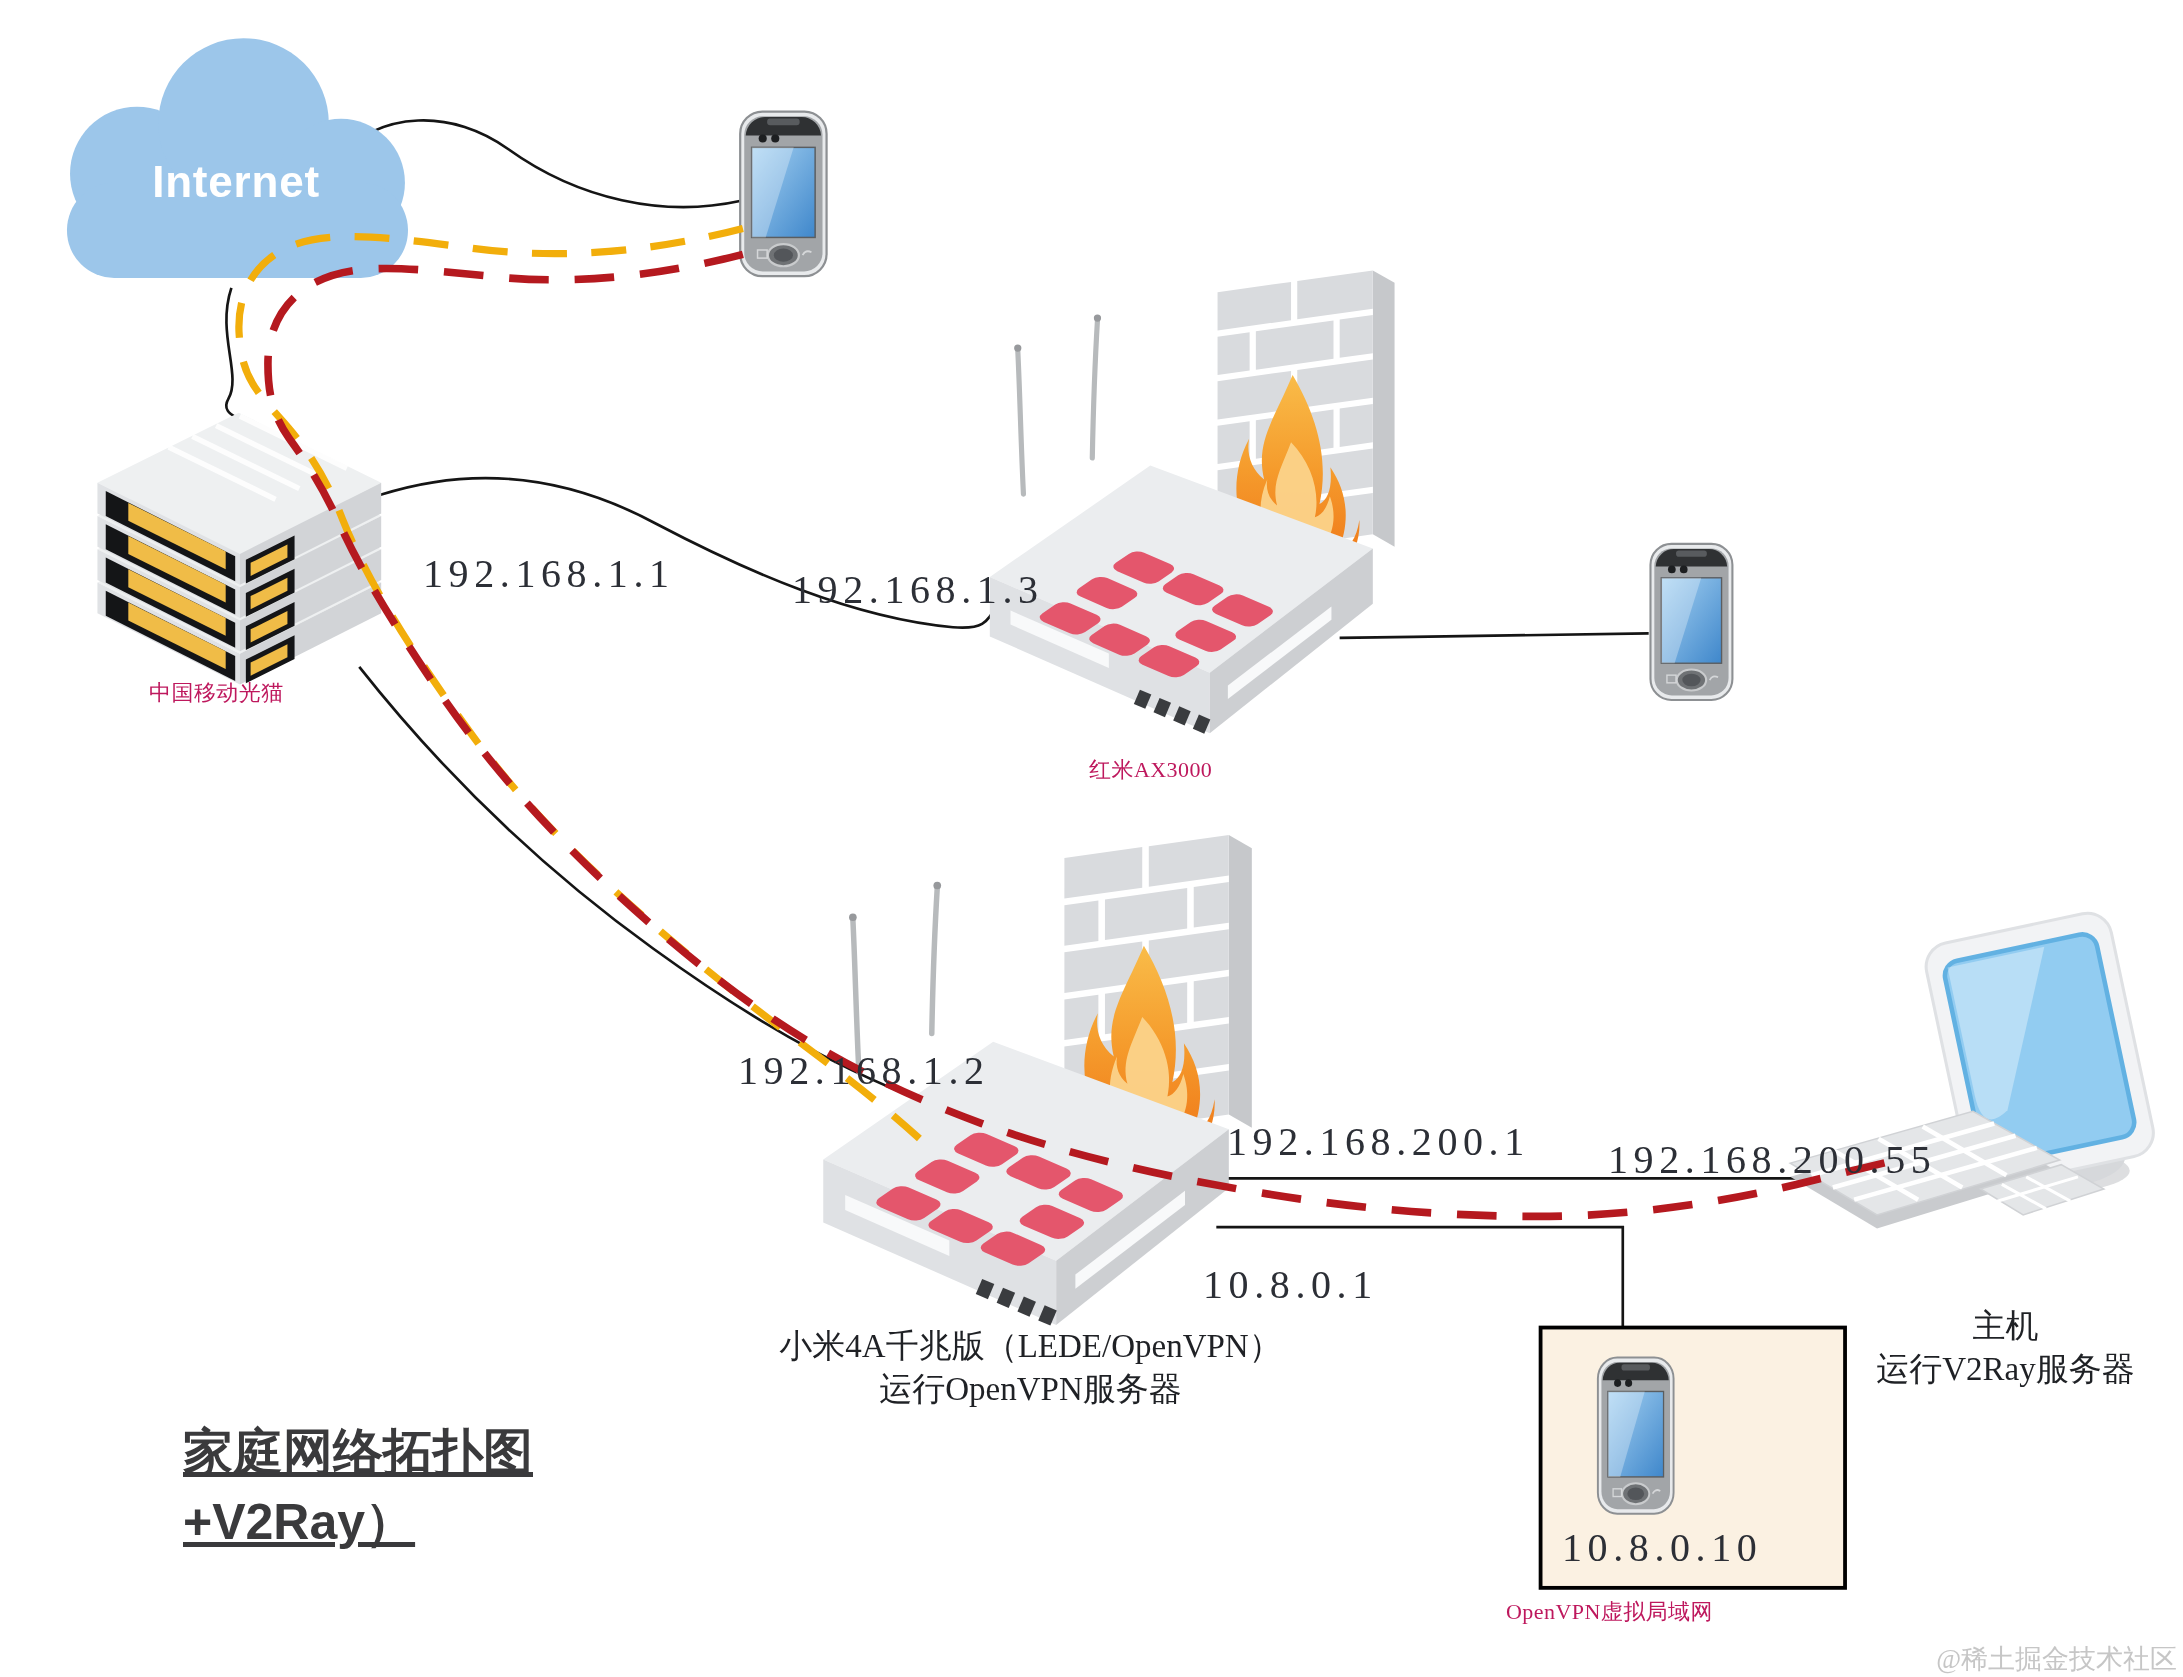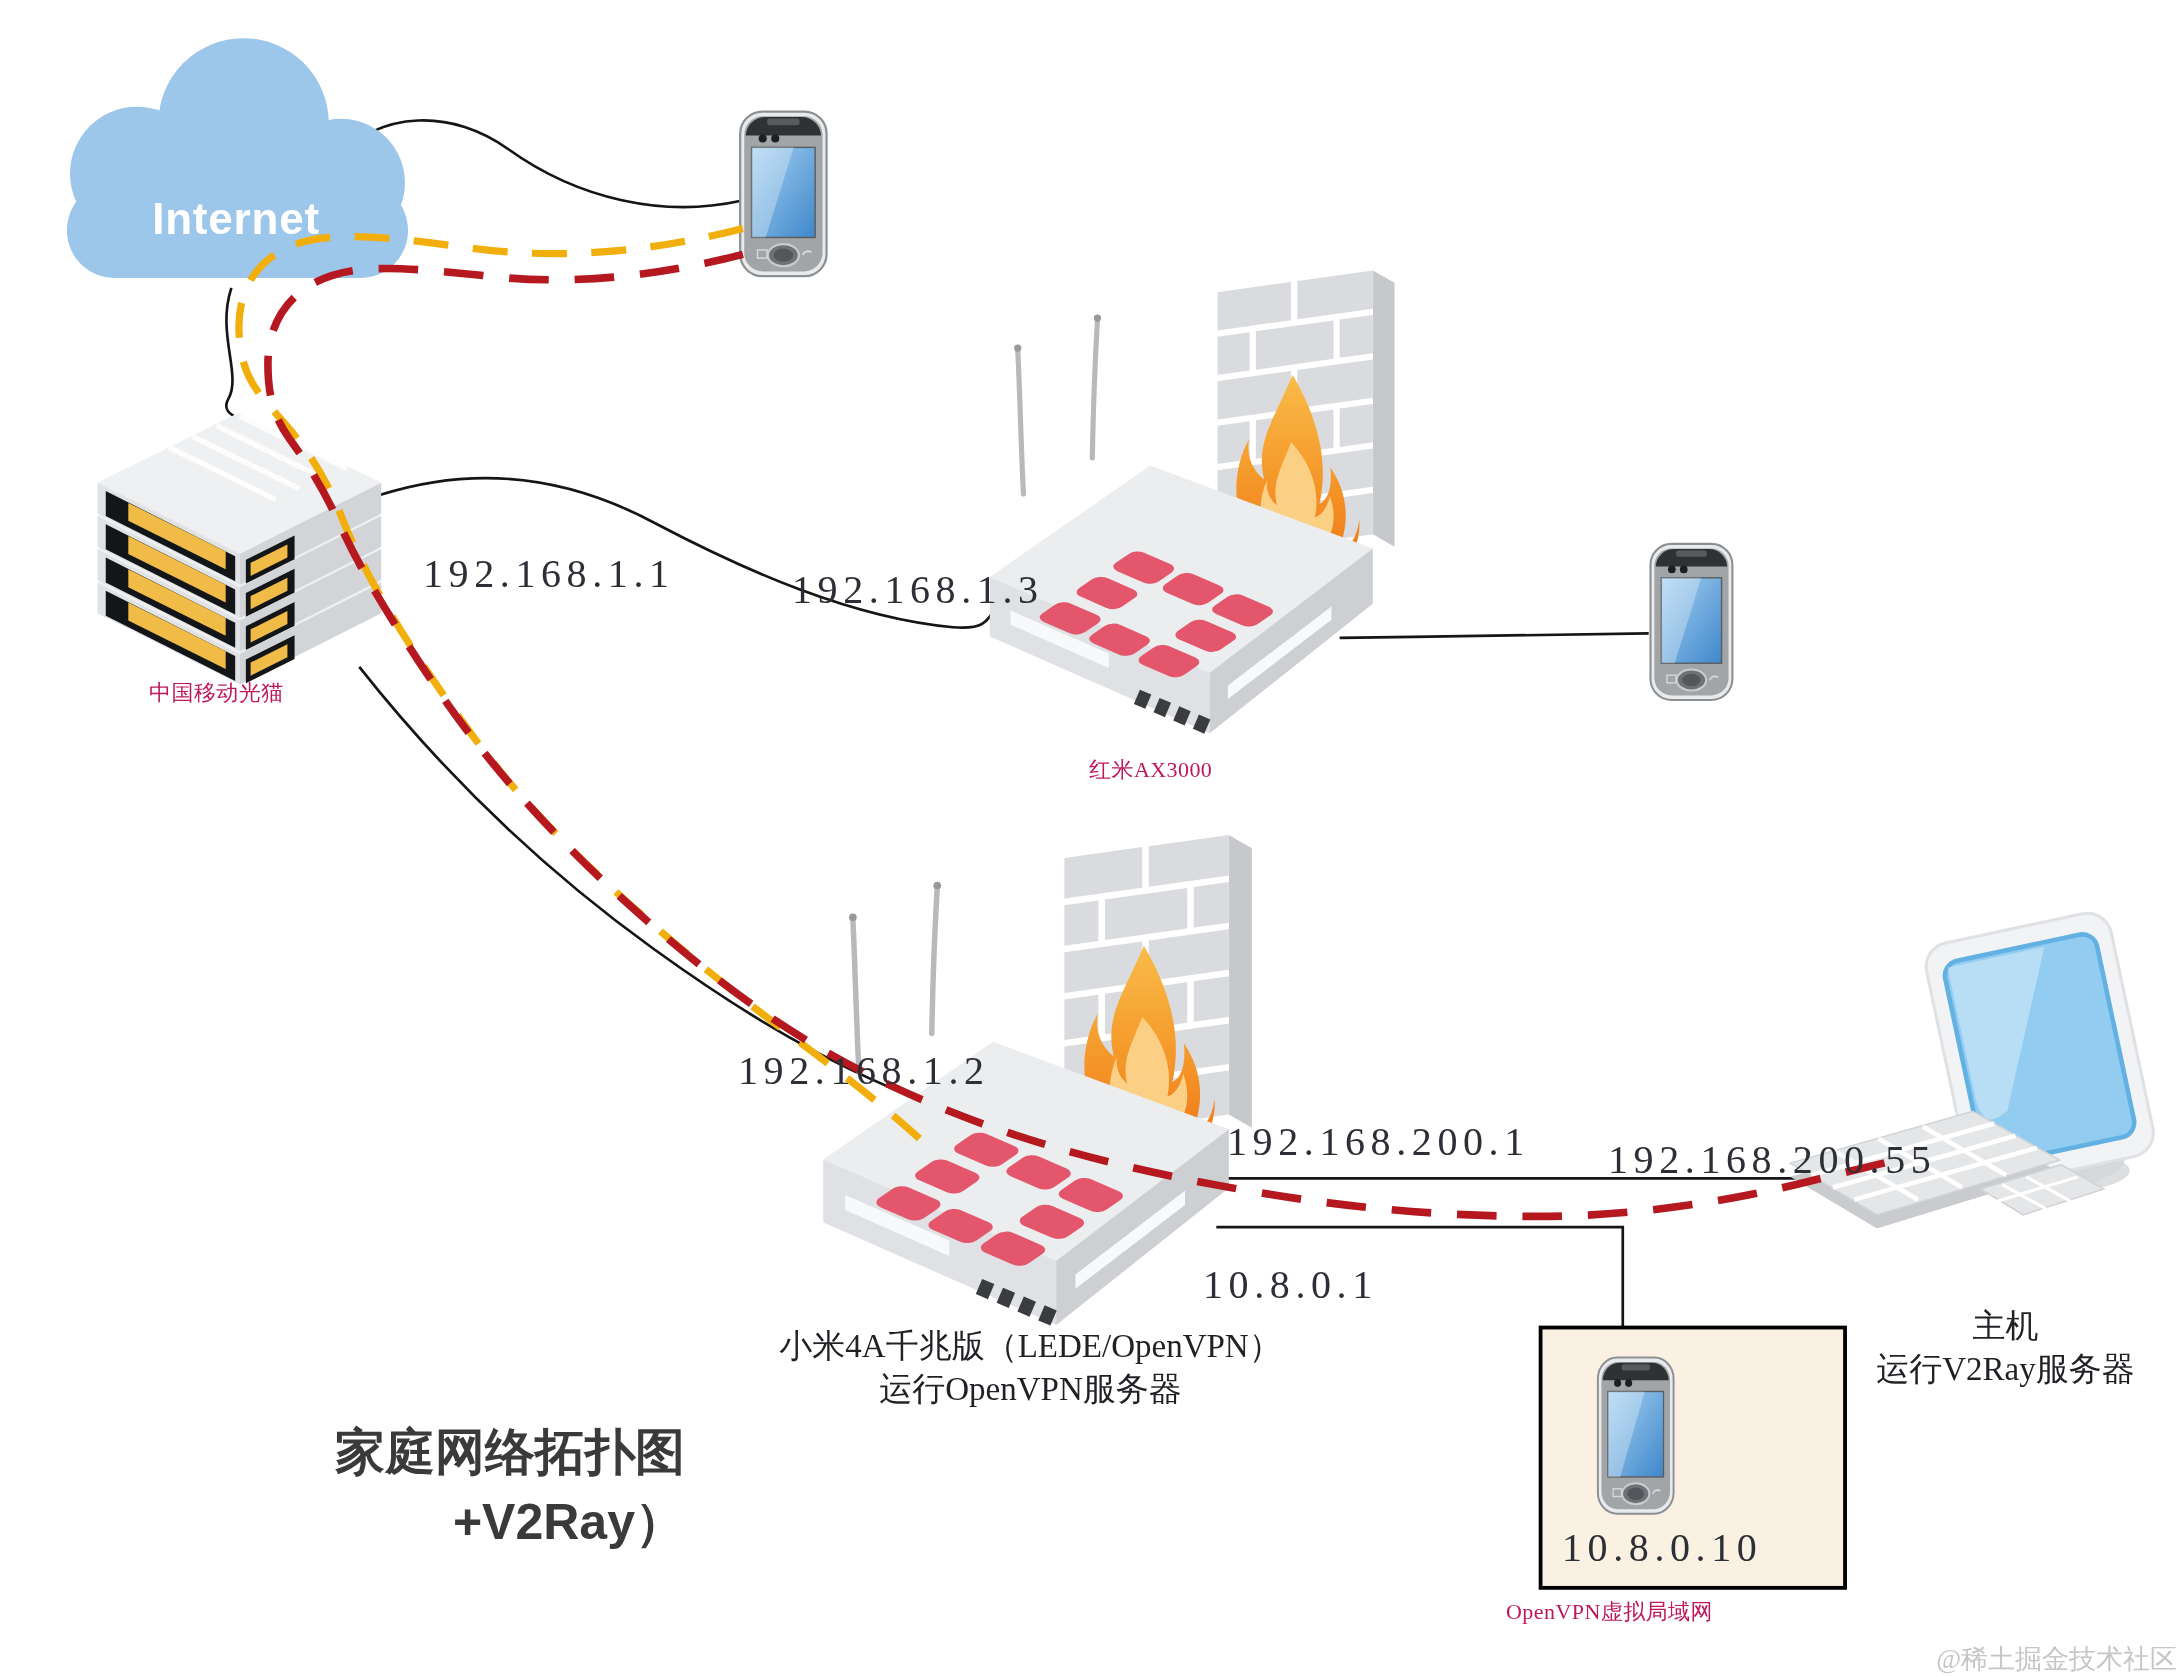--- a/index.html
+++ b/index.html
@@ -7,23 +7,23 @@
          font-family:"Liberation Sans","DejaVu Sans",sans-serif;}
   #art{position:absolute;left:0;top:0;}
   .lbl{position:absolute;white-space:nowrap;}
   .ip{font-family:"Liberation Serif","DejaVu Serif",serif;font-size:40px;color:#2c2f36;
       letter-spacing:0.14em;}
   .dev{font-family:"Liberation Serif","DejaVu Serif",serif;font-size:22px;color:#be185d;
        letter-spacing:0.02em;}
   .devblock{position:absolute;text-align:center;font-family:"Liberation Serif","DejaVu Serif",serif;
        font-size:33px;color:#1f2125;line-height:43px;}
   #cloud-label{position:absolute;left:114px;top:157px;width:244px;text-align:center;
-       font-size:44px;font-weight:bold;color:#ffffff;letter-spacing:0.8px;margin-top:37px;}
-  #title{position:absolute;left:183px;top:1417px;width:502px;text-align:right;
-       font-size:50px;font-weight:600;color:#3a3a3c;line-height:70px;}
+       font-size:44px;font-weight:bold;color:#ffffff;letter-spacing:0.8px;}
+  #title{position:absolute;left:183px;top:1417px;width:502px;text-align:left;
+       font-size:50px;font-weight:600;color:#3a3a3c;line-height:70px;text-decoration:underline;}
   #watermark{position:absolute;right:6px;top:1641px;width:305px;text-align:right;
        font-family:"Liberation Serif","DejaVu Serif",serif;font-size:27px;color:#c6c6c6;}
 </style>
 </head>
 <body>
 
 <div id="stage">
 
 <svg id="art" width="2183" height="1677" viewBox="0 0 2868 2203" xmlns="http://www.w3.org/2000/svg">
   <defs>

